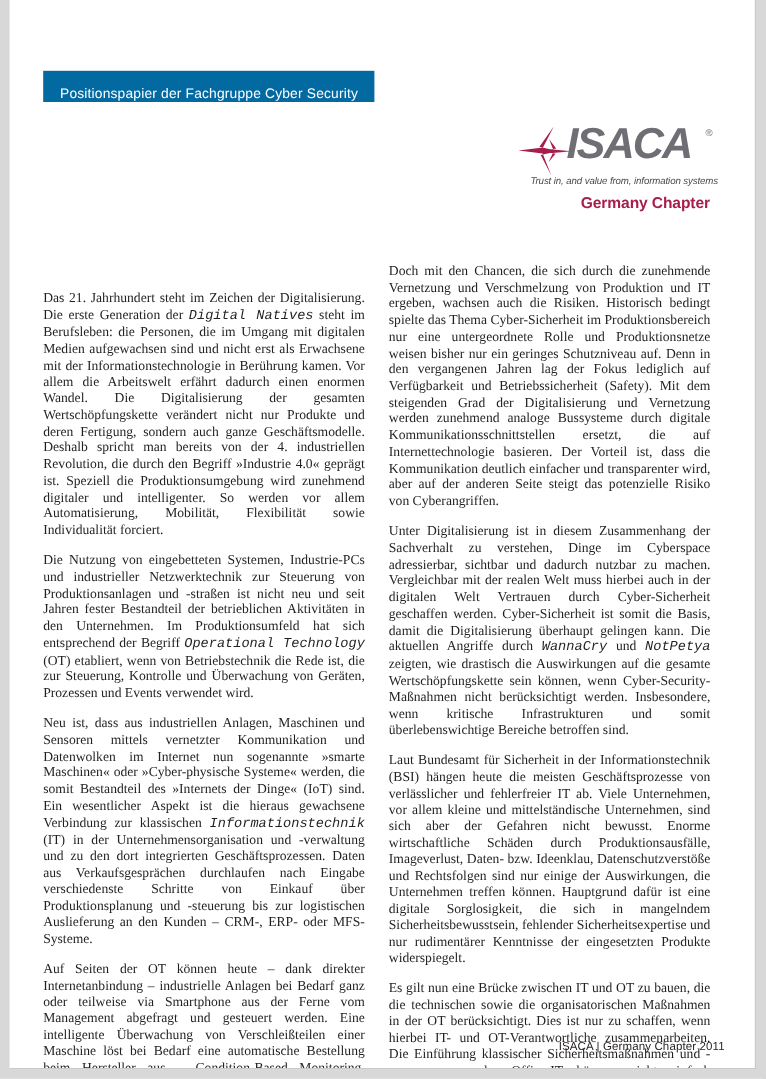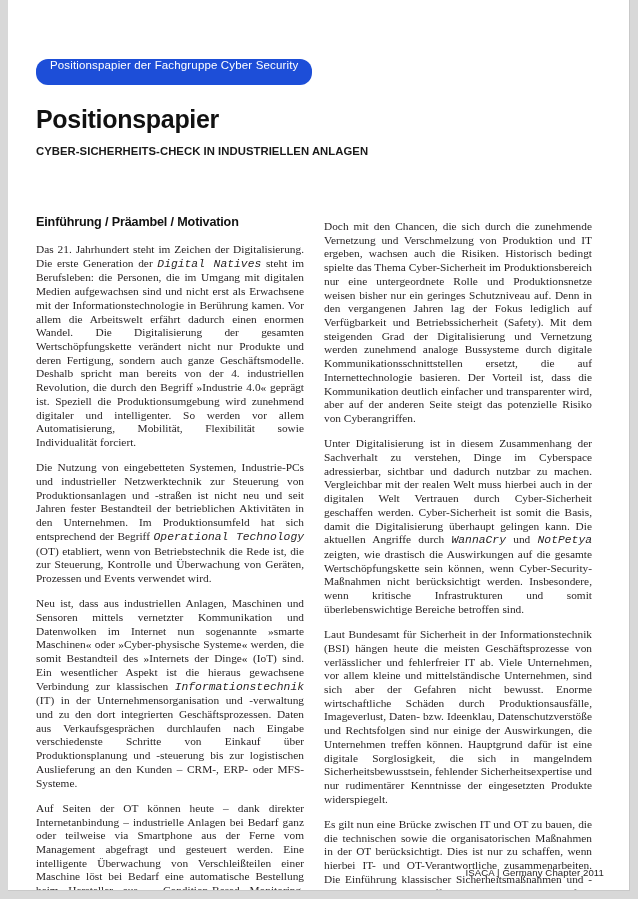--- a/index.html
+++ b/index.html
@@ -35,24 +35,23 @@
     overflow: hidden;
   }
 
   
   .banner {
     position: absolute;
     left: 28px;
     top: 59px;
     height: 26px;
     padding: 0 14px 0 14px;
-    background: #1d4ed8;
+    background: #0369a1;
     display: flex;
-    align-items: flex-start;
-    border-radius: 12px;
+    align-items: flex-end;
   }
   .banner-text {
     font-family: "Liberation Sans", sans-serif;
     font-size: 11.5px;
     color: #ffffff;
     letter-spacing: 0.15px;
     white-space: nowrap;
   }
 
   
@@ -206,27 +205,36 @@
 </head>
 <body>
 
 <div class="page-shell">
   <div class="page">
 
     <div class="banner">
       <span class="banner-text">Positionspapier der Fachgruppe Cyber Security</span>
     </div>
 
-    <div class="title-block">
-      <h1 class="doc-title">Positionspapier</h1>
-      <div class="doc-subtitle">CYBER-SICHERHEITS-CHECK IN INDUSTRIELLEN ANLAGEN</div>
-    </div>
-
-
-    <div class="section-heading">Einführung / Präambel / Motivation</div>
+
+    <div class="logo">
+      <div class="logo-row">
+        <span class="logo-star">
+          <svg viewBox="0 0 56 42" width="56" height="42" aria-hidden="true">
+            <path d="M33 21 L17.5 17.2 L29.5 0.5 L20.5 18.0 L0 20.4 L20.2 23.0 L27.5 41.5 L18.6 24.2 Z" fill="#a61e4d"></path>
+            <path d="M20.0 21.0 L31.5 18.8 L25.6 11.0 L29.0 19.6 L44.0 21.1 L28.8 22.6 L25.0 30.2 L31.0 23.2 Z" fill="#a61e4d"></path>
+          </svg>
+        </span>
+        <span class="logo-wordmark">ISACA</span>
+        <span class="logo-reg">®</span>
+      </div>
+      <div class="logo-tagline">Trust in, and value from, information systems</div>
+      <div class="logo-chapter">Germany Chapter</div>
+    </div>
+
 
     <div class="columns">
       <div class="col col-left">
           <p>Das 21. Jahrhundert steht im Zeichen der Digitalisierung. Die erste Generation der <em>Digital Natives</em> steht im Berufsleben: die Personen, die im Umgang mit digitalen Medien aufgewachsen sind und nicht erst als Erwachsene mit der Informationstechnologie in Berührung kamen. Vor allem die Arbeitswelt erfährt dadurch einen enormen Wandel. Die Digitalisierung der gesamten Wertschöpfungskette verändert nicht nur Produkte und deren Fertigung, sondern auch ganze Geschäftsmodelle. Deshalb spricht man bereits von der 4. industriellen Revolution, die durch den Begriff »Industrie 4.0« geprägt ist. Speziell die Produktionsumgebung wird zunehmend digitaler und intelligenter. So werden vor allem Automatisierung, Mobilität, Flexibilität sowie Individualität forciert.</p>
           <p>Die Nutzung von eingebetteten Systemen, Industrie-PCs und industrieller Netzwerktechnik zur Steuerung von Produktionsanlagen und -straßen ist nicht neu und seit Jahren fester Bestandteil der betrieblichen Aktivitäten in den Unternehmen. Im Produktionsumfeld hat sich entsprechend der Begriff <em>Operational Technology</em> (OT) etabliert, wenn von Betriebstechnik die Rede ist, die zur Steuerung, Kontrolle und Überwachung von Geräten, Prozessen und Events verwendet wird.</p>
           <p>Neu ist, dass aus industriellen Anlagen, Maschinen und Sensoren mittels vernetzter Kommunikation und Datenwolken im Internet nun sogenannte »smarte Maschinen« oder »Cyber-physische Systeme« werden, die somit Bestandteil des »Internets der Dinge« (IoT) sind. Ein wesentlicher Aspekt ist die hieraus gewachsene Verbindung zur klassischen <em>Informationstechnik</em> (IT) in der Unternehmensorganisation und -verwaltung und zu den dort integrierten Geschäftsprozessen. Daten aus Verkaufsgesprächen durchlaufen nach Eingabe verschiedenste Schritte von Einkauf über Produktionsplanung und -steuerung bis zur logistischen Auslieferung an den Kunden – CRM-, ERP- oder MFS-Systeme.</p>
           <p>Auf Seiten der OT können heute – dank direkter Internetanbindung – industrielle Anlagen bei Bedarf ganz oder teilweise via Smartphone aus der Ferne vom Management abgefragt und gesteuert werden. Eine intelligente Überwachung von Verschleißteilen einer Maschine löst bei Bedarf eine automatische Bestellung beim Hersteller aus – Condition-Based Monitoring. Kundenbestellungen werden bei Bedarf automatisch individuell hergestellt und ausgeliefert. Schon heute ist es Alltag, dass Dienstleister Maschinen in der Produktion via Internet fernwarten – Predictive Analytics &amp; Maintenance.</p>
         </div>
       <div class="col col-right">
           <p>Doch mit den Chancen, die sich durch die zunehmende Vernetzung und Verschmelzung von Produktion und IT ergeben, wachsen auch die Risiken. Historisch bedingt spielte das Thema Cyber-Sicherheit im Produktionsbereich nur eine untergeordnete Rolle und Produktionsnetze weisen bisher nur ein geringes Schutzniveau auf. Denn in den vergangenen Jahren lag der Fokus lediglich auf Verfügbarkeit und Betriebssicherheit (Safety). Mit dem steigenden Grad der Digitalisierung und Vernetzung werden zunehmend analoge Bussysteme durch digitale Kommunikationsschnittstellen ersetzt, die auf Internettechnologie basieren. Der Vorteil ist, dass die Kommunikation deutlich einfacher und transparenter wird, aber auf der anderen Seite steigt das potenzielle Risiko von Cyberangriffen.</p>

